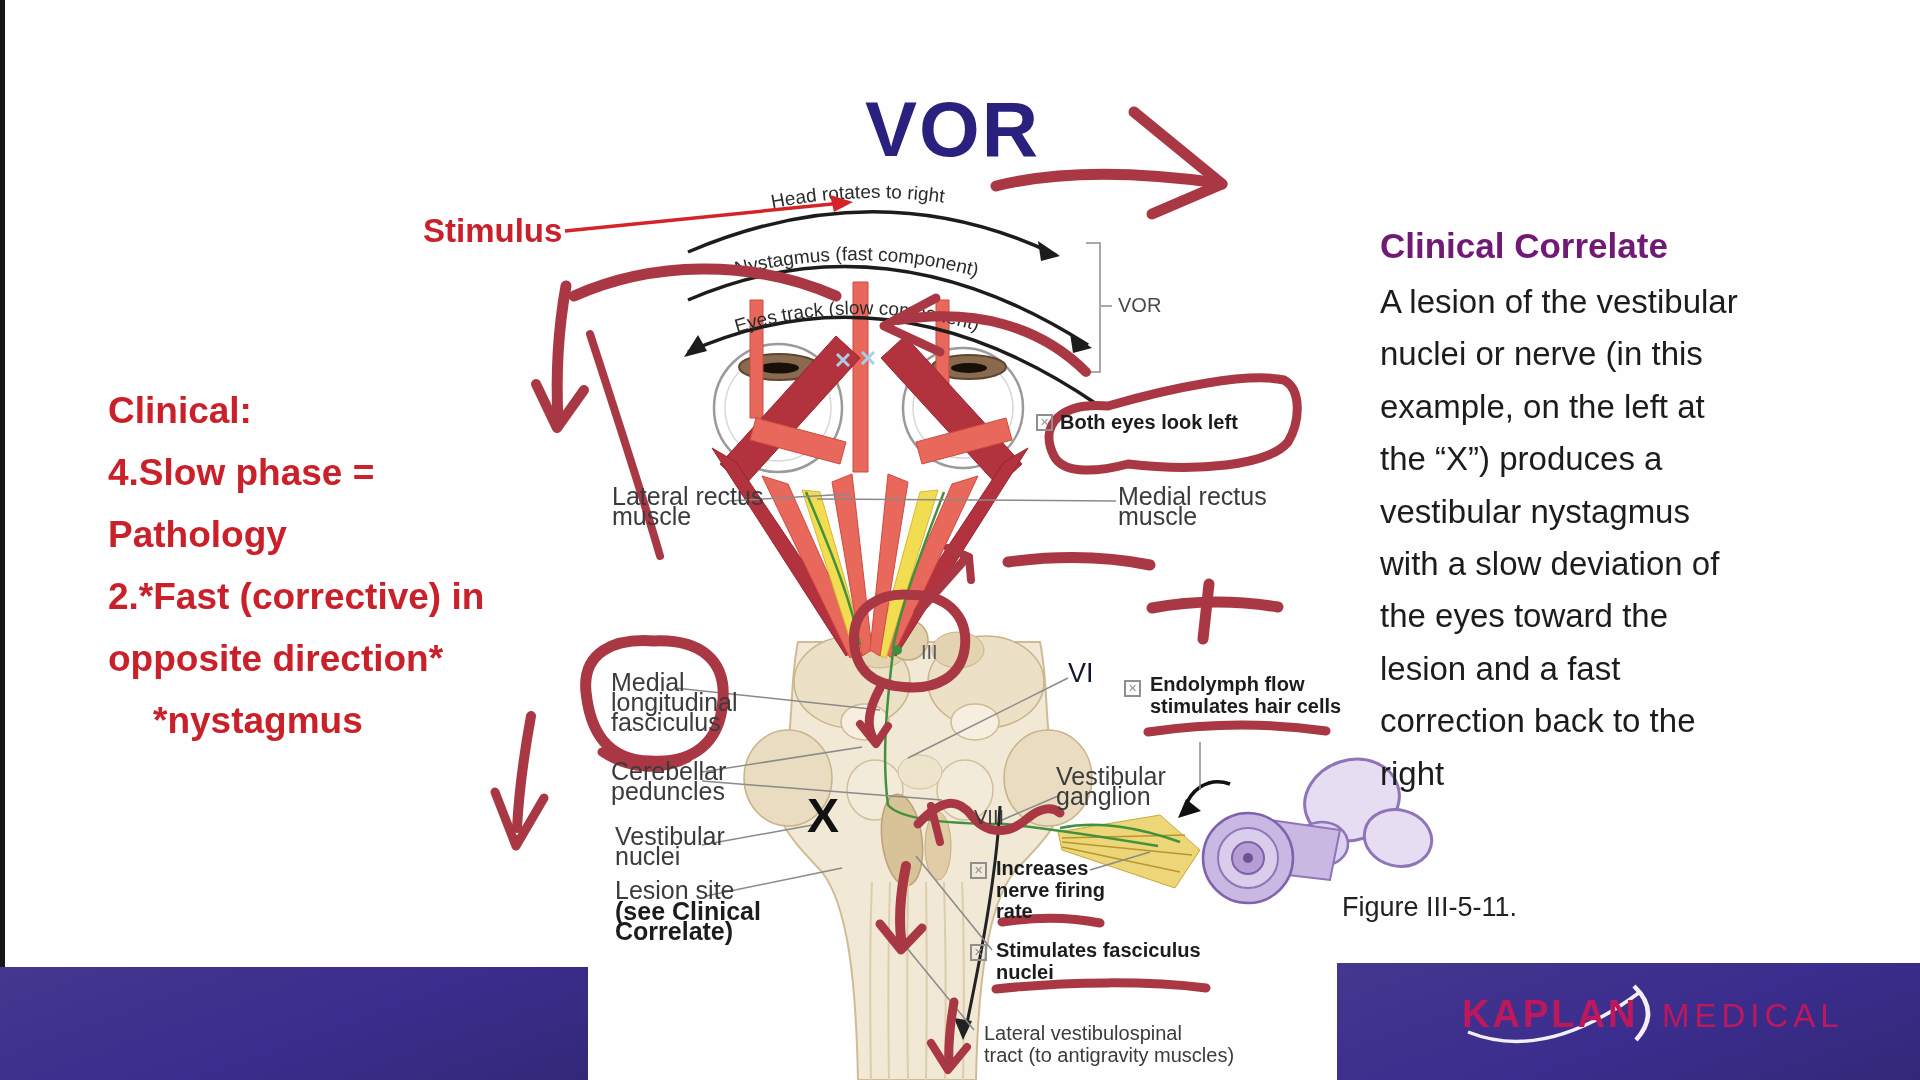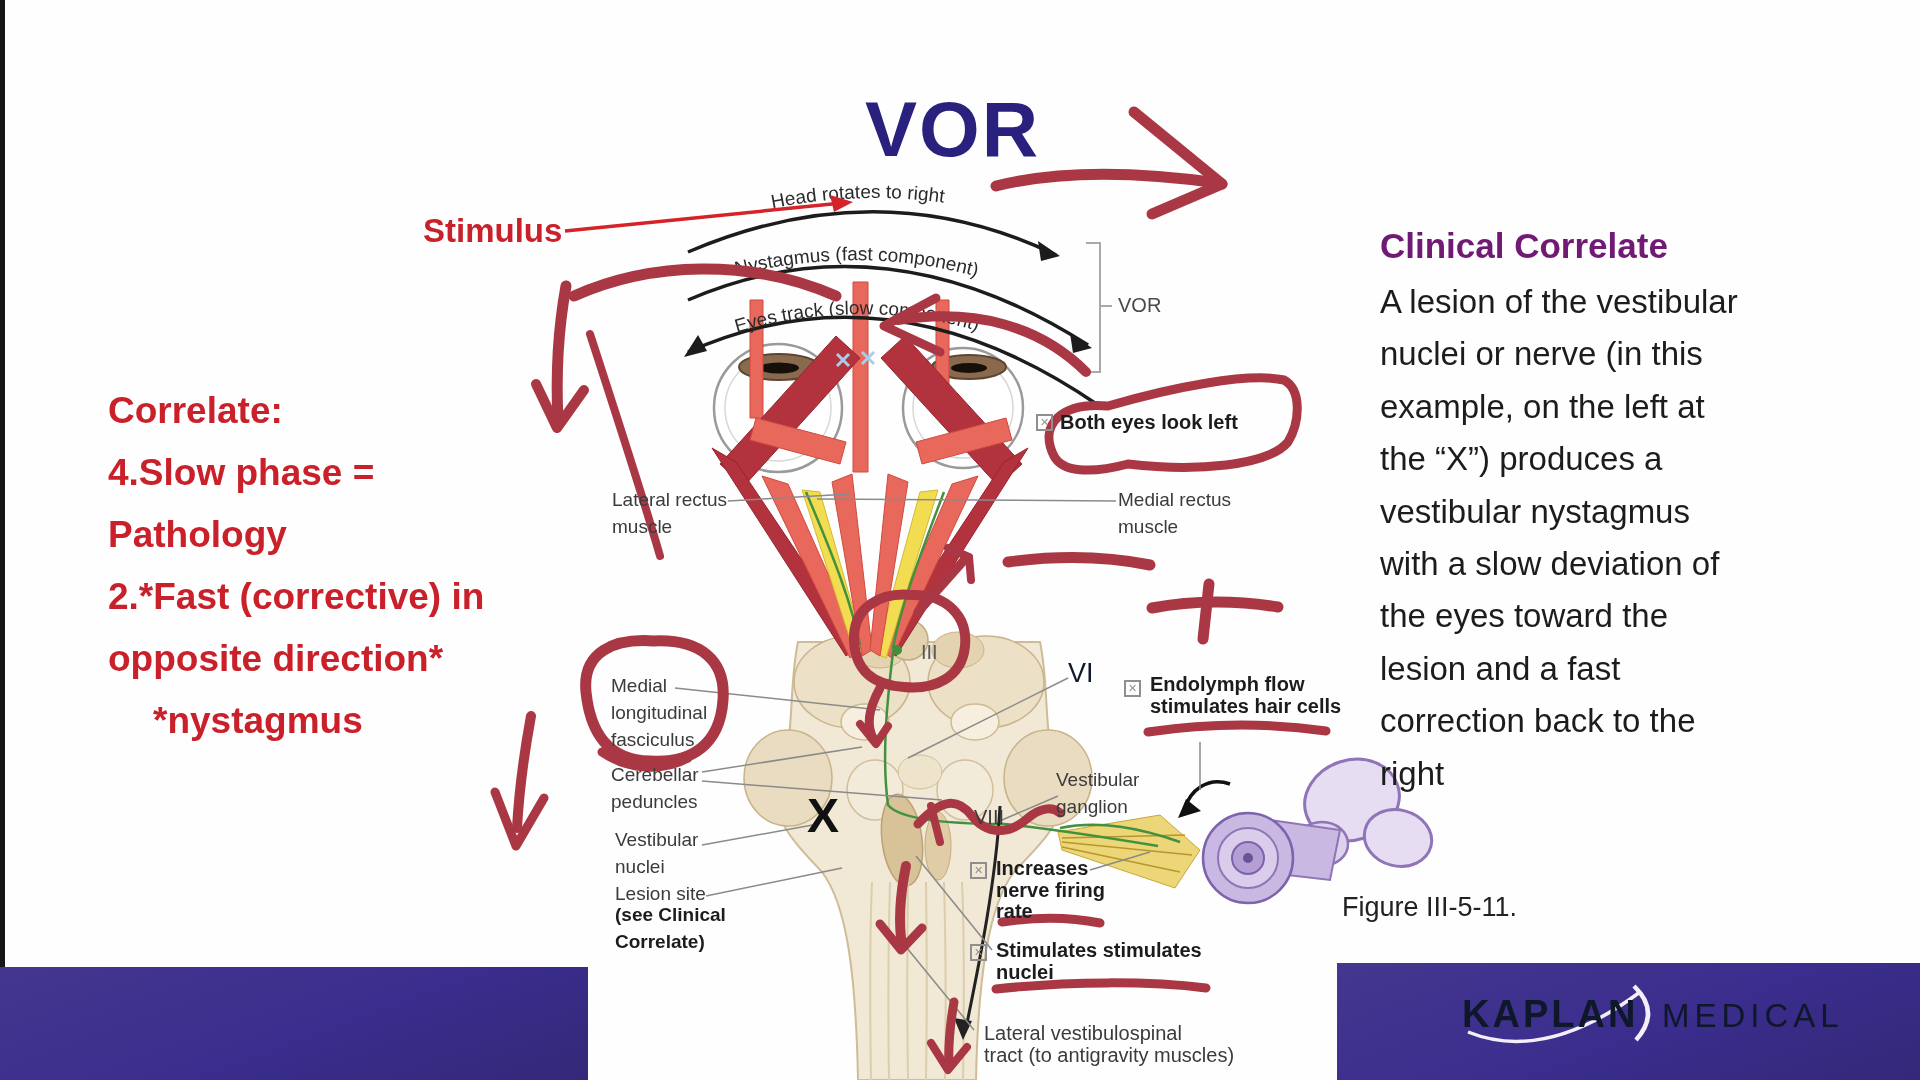--- a/index.html
+++ b/index.html
@@ -3,27 +3,27 @@
 <meta charset="utf-8">
 <style>
   html,body{margin:0;padding:0;background:#e8e8e8;}
   #stage{position:relative;width:1920px;height:1080px;background:#fefefe;overflow:hidden;
          font-family:"Liberation Sans", sans-serif;}
   .band{position:absolute;z-index:1;background:linear-gradient(160deg,#44378f 0%,#3a2d8d 55%,#332878 100%);}
   #edge-left{position:absolute;left:0;top:0;width:5px;height:967px;background:#161616;z-index:2;}
   svg.layer{position:absolute;left:0;top:0;z-index:2;}
   .txt{position:absolute;z-index:3;white-space:pre-line;}
   .red-note{color:#c9202a;font-weight:bold;font-size:37px;line-height:62px;}
-  .lbl{font-size:19px;line-height:27px;color:#3b3b3b;}
+  .lbl{font-size:25px;line-height:20px;color:#3b3b3b;}
   .lblb{font-size:20px;line-height:21.5px;color:#1c1c1c;font-weight:bold;}
   .chk{position:absolute;z-index:3;width:13px;height:13px;border:2px solid #8f8f8f;}
   .chk::before{content:"✕";display:block;text-align:center;font-size:11px;line-height:13px;
                color:#8f8f8f;font-family:"DejaVu Sans", sans-serif;}
   svg text{font-family:"Liberation Sans", sans-serif;}
-  .white{color:#0f172a;}
+  .white{color:#be185d;}
 </style>
 </head>
 <body>
 
 <div id="stage">
 
   <div class="band" style="left:0;top:967px;width:588px;height:113px;"></div>
   <div class="band" style="left:1337px;top:963px;width:583px;height:117px;"></div>
   <div id="edge-left"></div>
 
@@ -191,21 +191,21 @@
     <g stroke="#f3eef8" fill="none">
       <path d="M 1634,986 Q 1661,1012 1636,1040" stroke-width="4.5"></path>
       <path d="M 1468,1032 Q 1545,1063 1640,992" stroke-width="3.5"></path>
     </g>
   </svg>
 
   <div class="txt" style="left:865px;top:84px;font-size:78px;font-weight:bold;color:#29217d;letter-spacing:2px;">VOR</div>
 
   <div class="txt" style="left:423px;top:212px;font-size:33px;font-weight:bold;color:#c9202a;">Stimulus</div>
 
-  <div class="txt red-note" style="left:108px;top:380px;">Correlate:</div>
+  <div class="txt red-note" style="left:108px;top:380px;">Clinical:</div>
   <div class="txt red-note" style="left:108px;top:442px;">4.Slow phase =</div>
   <div class="txt red-note" style="left:108px;top:504px;">Pathology</div>
   <div class="txt red-note" style="left:108px;top:566px;">2.*Fast (corrective) in</div>
   <div class="txt red-note" style="left:108px;top:628px;">opposite direction*</div>
   <div class="txt red-note" style="left:153px;top:690px;">*nystagmus</div>
 
   <div class="txt" style="left:1380px;top:226px;font-size:35px;font-weight:bold;color:#701a75;">Clinical Correlate</div>
   <div class="txt" style="left:1380px;top:276px;font-size:33px;line-height:52.4px;color:#1c1c1c;">A lesion of the vestibular
 nuclei or nerve (in this
 example, on the left at
@@ -244,20 +244,20 @@
   <div class="txt" style="left:807px;top:788px;font-size:48px;font-weight:bold;color:#111;">X</div>
   <div class="txt lblb" style="left:1150px;top:674px;">Endolymph flow
 stimulates hair cells</div>
   <span class="chk" style="left:1124px;top:680px;"></span>
   <div class="txt lbl" style="left:1056px;top:766px;">Vestibular
 ganglion</div>
   <div class="txt lblb" style="left:996px;top:858px;">Increases
 nerve firing
 rate</div>
   <span class="chk" style="left:970px;top:862px;"></span>
-  <div class="txt lblb" style="left:996px;top:940px;">Stimulates stimulates
+  <div class="txt lblb" style="left:996px;top:940px;">Stimulates fasciculus
 nuclei</div>
   <span class="chk" style="left:970px;top:944px;"></span>
   <div class="txt lbl" style="left:984px;top:1022px;font-size:20px;line-height:22px;">Lateral vestibulospinal
 tract (to antigravity muscles)</div>
   <div class="txt" style="left:1118px;top:294px;font-size:20px;color:#4a4a4a;">VOR</div>
 
 </div>
 
 </body></html>

